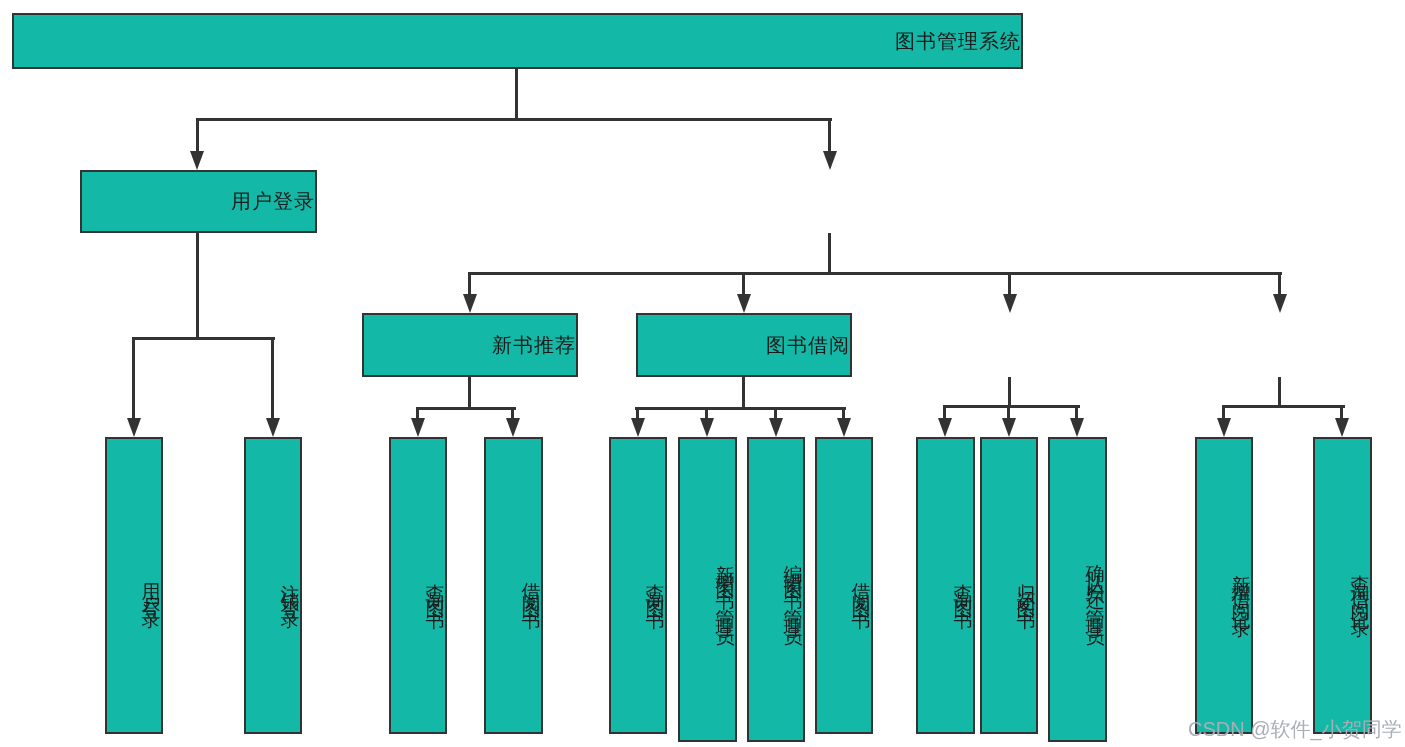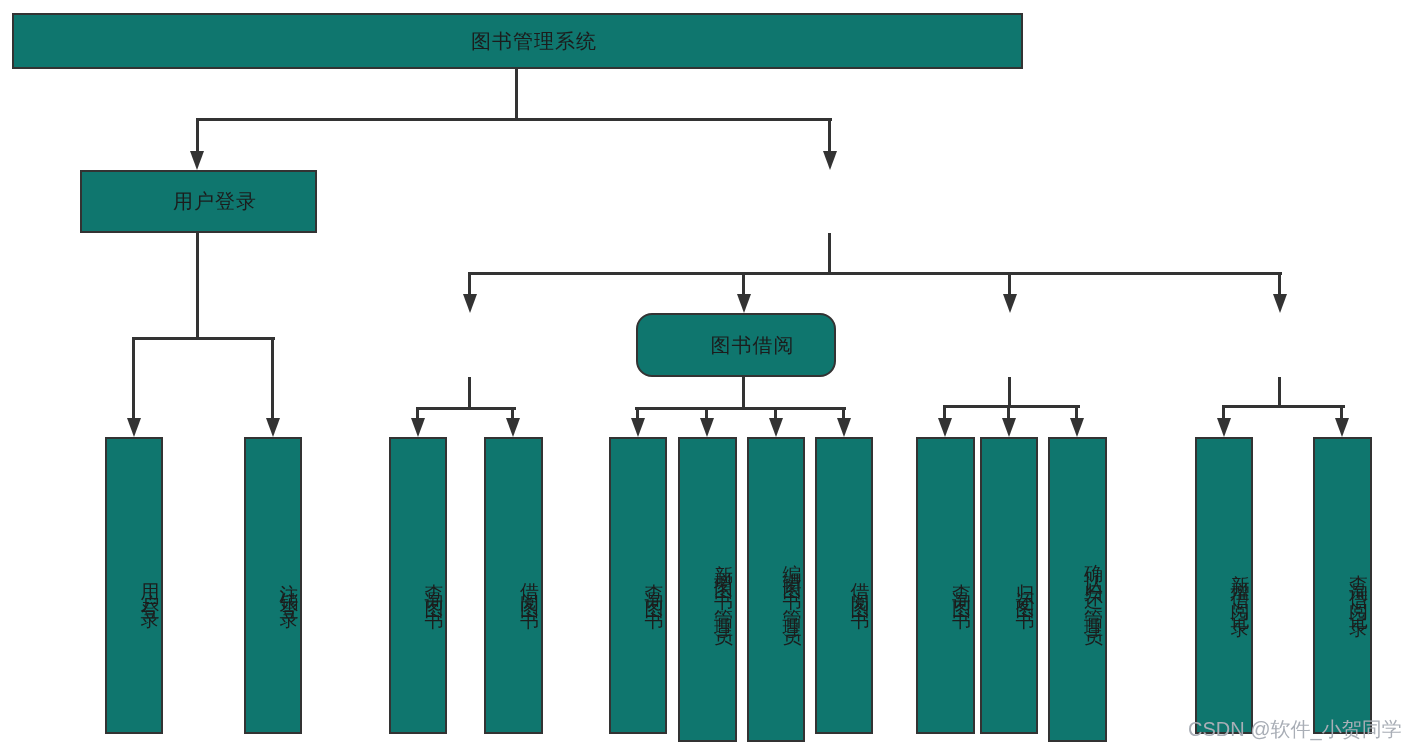--- a/index.html
+++ b/index.html
@@ -12,24 +12,24 @@
   #stage{
     position:relative;
     width:1405px;height:747px;
     background:var(--bg);
     font-family:"Liberation Sans","DejaVu Sans",sans-serif;
     color:var(--text);
     overflow:hidden;
   }
   .box{
     position:absolute;
-    background:#0f766e;
+    background:#14b8a6;
     border:2.5px solid var(--line);
     box-sizing:border-box;
-    display:flex;align-items:center;justify-content:center;
+    display:flex;align-items:center;justify-content:flex-end;
     font-size:20px;
     color:var(--text);
     letter-spacing:1px;
     padding-left:33px;
   }
   .leaf{font-size:19px;}
   .vtext{
     writing-mode:vertical-rl;
     text-orientation:mixed;
     letter-spacing:9px;
@@ -85,21 +85,24 @@
   <div class="hl" style="left:468px;top:272px;width:814px;"></div>
   <div class="vl" style="left:468px;top:272px;height:24px;"></div>
   <div class="vl" style="left:742px;top:272px;height:24px;"></div>
   <div class="vl" style="left:1008px;top:272px;height:24px;"></div>
   <div class="vl" style="left:1278px;top:272px;height:24px;"></div>
   <div class="ar" style="left:463px;top:294px;"></div>
   <div class="ar" style="left:737px;top:294px;"></div>
   <div class="ar" style="left:1003px;top:294px;"></div>
   <div class="ar" style="left:1273px;top:294px;"></div>
 
-  <div class="box" style="left:636px;top:313px;width:200px;height:64px;border-radius:16px;">
+  <div class="box" style="left:362px;top:313px;width:216px;height:64px;">
+    <span>新书推荐</span>
+  </div>
+  <div class="box" style="left:636px;top:313px;width:216px;height:64px;">
     <span>图书借阅</span>
   </div>
 
   <div class="vl" style="left:468px;top:377px;height:32px;"></div>
   <div class="hl" style="left:416px;top:407px;width:100px;"></div>
   <div class="vl" style="left:416px;top:407px;height:14px;"></div>
   <div class="vl" style="left:511px;top:407px;height:14px;"></div>
   <div class="ar" style="left:411px;top:418px;"></div>
   <div class="ar" style="left:506px;top:418px;"></div>
 

